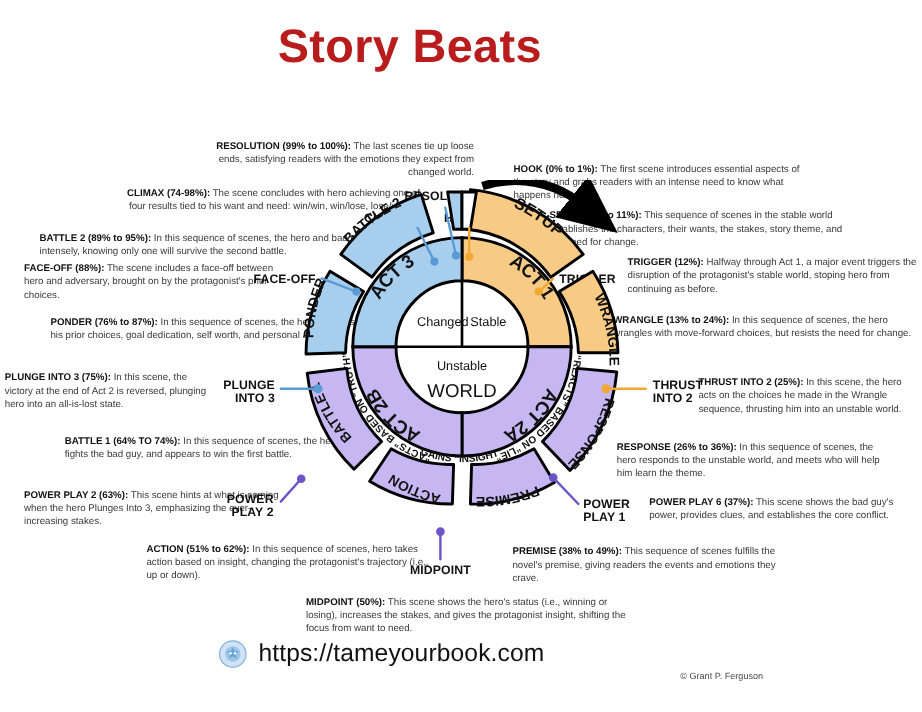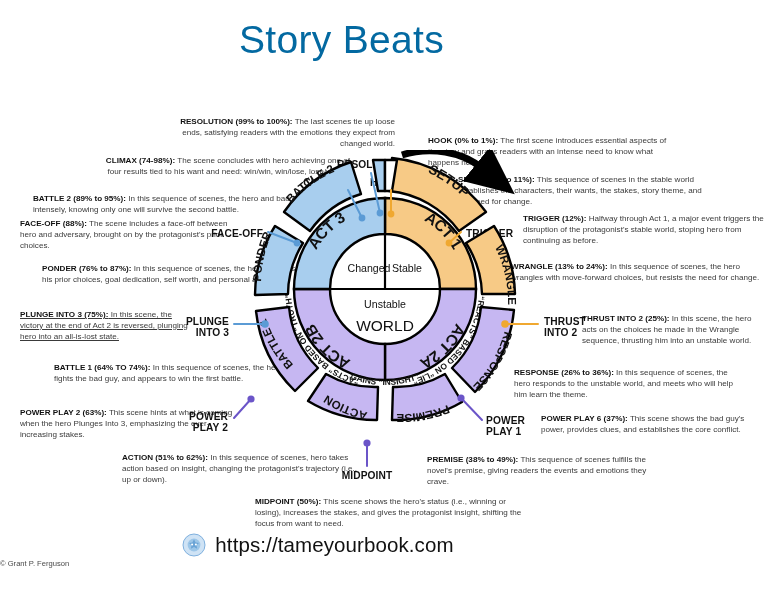--- a/index.html
+++ b/index.html
@@ -3,37 +3,37 @@
 <meta charset="utf-8">
 <style>
   html,body{margin:0;padding:0;}
   body{
     width:768px;height:593px;background:#ffffff;
     font-family:"Liberation Sans", sans-serif;
     color:#231f20;overflow:hidden;position:relative;
   }
   #page-title{
     position:absolute;top:18px;left:0;width:683px;text-align:center;
-    font-size:39px;font-weight:normal;letter-spacing:.3px;color:#0369a1;
+    font-size:39px;font-weight:bold;letter-spacing:.3px;color:#b91c1c;
     font-family:"Liberation Sans", sans-serif;
   }
   .note{
     position:absolute;font-size:8.1px;line-height:1.34;color:#3a3a3a;
   }
   .note b{color:#111;font-weight:bold;}
   .note.r{text-align:right;}
   .pointer-label{
     position:absolute;font-size:10.2px;font-weight:bold;color:#111;
     line-height:1.12;letter-spacing:.1px;
   }
   .pointer-label.r{text-align:right;}
   .pointer-label.c{text-align:center;}
   #wheel{position:absolute;left:246px;top:150px;}
   #footer{
-    position:absolute;left:0;top:533px;width:636px;text-align:left;
+    position:absolute;left:0;top:533px;width:636px;text-align:right;
   }
   #footer-row{display:flex;align-items:center;justify-content:center;gap:9px;}
   #site-url{font-size:20.5px;color:#111;letter-spacing:.1px;}
   #copyright{font-size:7.6px;color:#4a4a4a;margin-top:2px;}
   svg{display:block;}
   .seg-label{font-family:"Liberation Sans",sans-serif;font-weight:bold;fill:#111;}
 </style>
 </head>
 <body>
 
@@ -47,21 +47,21 @@
 </div>
 <div class="note" style="left:33px;top:194px;width:322px;">
   <b>BATTLE 2 (89% to 95%):</b><span> In this sequence of scenes, the hero and bad guy fight intensely, knowing only one will survive the second battle.</span>
 </div>
 <div class="note" style="left:20px;top:219px;width:215px;">
   <b>FACE-OFF (88%):</b><span> The scene includes a face-off between hero and adversary, brought on by the protagonist's prior choices.</span>
 </div>
 <div class="note" style="left:42px;top:264px;width:254px;">
   <b>PONDER (76% to 87%):</b><span> In this sequence of scenes, the hero ponders his prior choices, goal dedication, self worth, and personal abilities.</span>
 </div>
-<div class="note" style="left:20px;top:310px;width:168px;text-decoration:underline;">
+<div class="note" style="left:4px;top:310px;width:168px;">
   <b>PLUNGE INTO 3 (75%):</b><span> In this scene, the victory at the end of Act 2 is reversed, plunging hero into an all-is-lost state.</span>
 </div>
 <div class="note" style="left:54px;top:363px;width:240px;">
   <b>BATTLE 1 (64% TO 74%):</b><span> In this sequence of scenes, the hero fights the bad guy, and appears to win the first battle.</span>
 </div>
 <div class="note" style="left:20px;top:408px;width:218px;">
   <b>POWER PLAY 2 (63%):</b><span> This scene hints at what is coming when the hero Plunges Into 3, emphasizing the ever-increasing stakes.</span>
 </div>
 <div class="note" style="left:122px;top:453px;width:238px;">
   <b>ACTION (51% to 62%):</b><span> In this sequence of scenes, hero takes action based on insight, changing the protagonist's trajectory (i.e., up or down).</span>

